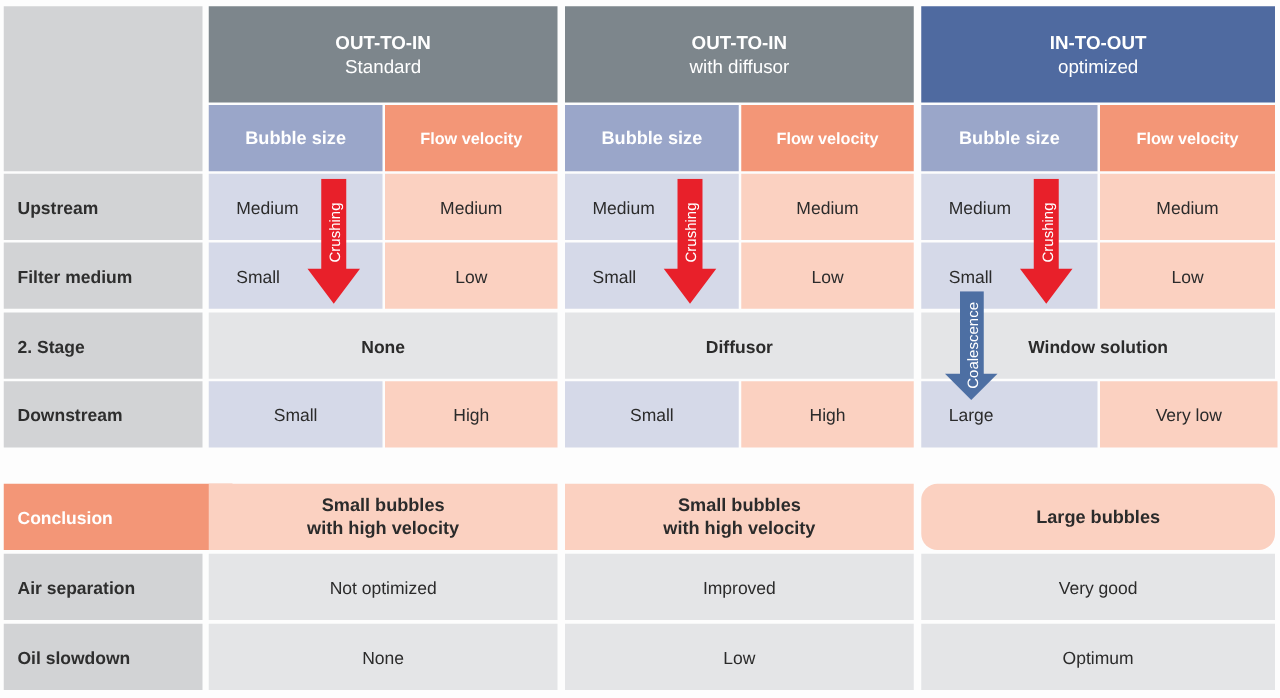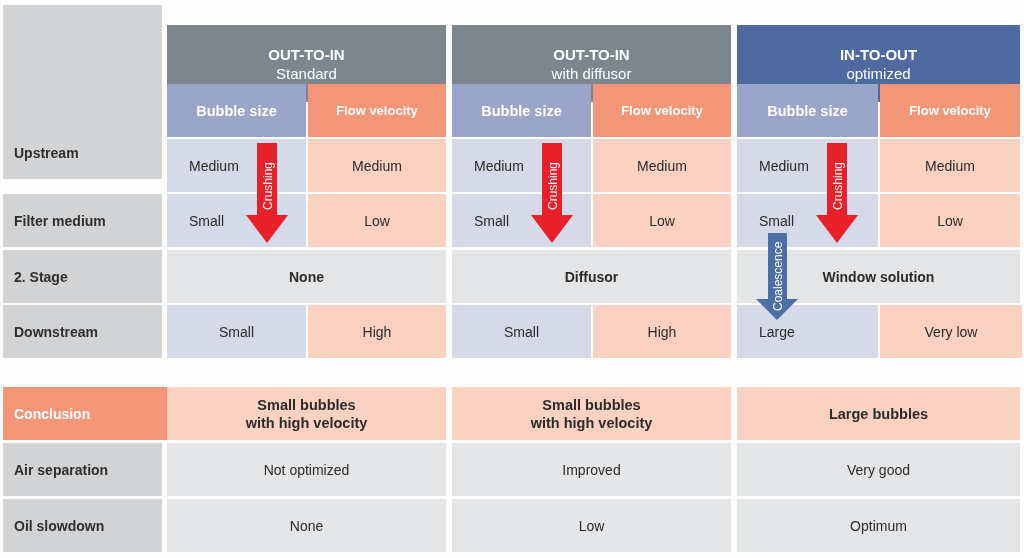--- a/index.html
+++ b/index.html
@@ -1,21 +1,21 @@
 <!DOCTYPE html>
 <html><head>
 <meta charset="utf-8">
 <style>
   html, body { margin: 0; padding: 0; background: #fdfdfd; }
   body { width: 1024px; height: 558px; position: relative; overflow: hidden;
          font-family: "Liberation Sans", sans-serif; color: #2b2b2b; }
   .cell { position: absolute; box-sizing: border-box; display: flex; align-items: center;
           justify-content: center; text-align: center; font-size: 14px; }
   .lbl { justify-content: flex-start; padding-left: 11px; font-weight: bold; background: #d2d3d5; color: #2e2e2e; }
-  .hdr { color: #fff; flex-direction: column; font-size: 15px; line-height: 19px; margin-top: 20px; }
+  .hdr { color: #fff; flex-direction: column; font-size: 15px; line-height: 19px; }
   .hdr b { font-weight: bold; }
   .gray { background: #7d868c; }
   .blue { background: #4f6aa0; }
   .sub-b { background: #9aa6c9; color: #fff; font-weight: bold; font-size: 14.5px; }
   .sub-f { background: #f39677; color: #fff; font-weight: bold; font-size: 13px; }
   .vb { background: #d5d9e8; }
   .vf { background: #fbd1c1; }
   .vg { background: #e4e5e7; }
   .left { justify-content: flex-start; padding-left: 22px; }
   .bold { font-weight: bold; }
@@ -41,21 +41,21 @@
   <span>optimized</span>
 </div>
 
 <div class="cell sub-b" style="left:167px;top:84px;width:139px;height:53px;">Bubble size</div>
 <div class="cell sub-f" style="left:308px;top:84px;width:138px;height:53px;">Flow velocity</div>
 <div class="cell sub-b" style="left:452px;top:84px;width:139px;height:53px;">Bubble size</div>
 <div class="cell sub-f" style="left:593px;top:84px;width:138px;height:53px;">Flow velocity</div>
 <div class="cell sub-b" style="left:737px;top:84px;width:141px;height:53px;">Bubble size</div>
 <div class="cell sub-f" style="left:880px;top:84px;width:140px;height:53px;">Flow velocity</div>
 
-<div class="cell lbl" style="left:3px;top:126px;width:159px;height:53px;">Upstream</div>
+<div class="cell lbl" style="left:3px;top:139px;width:159px;height:53px;">Upstream</div>
 <div class="cell vb left" style="left:167px;top:139px;width:139px;height:53px;">Medium</div>
 <div class="cell vf" style="left:308px;top:139px;width:138px;height:53px;">Medium</div>
 <div class="cell vb left" style="left:452px;top:139px;width:139px;height:53px;">Medium</div>
 <div class="cell vf" style="left:593px;top:139px;width:138px;height:53px;">Medium</div>
 <div class="cell vb left" style="left:737px;top:139px;width:141px;height:53px;">Medium</div>
 <div class="cell vf" style="left:880px;top:139px;width:140px;height:53px;">Medium</div>
 
 <div class="cell lbl" style="left:3px;top:194px;width:159px;height:53px;">Filter medium</div>
 <div class="cell vb left" style="left:167px;top:194px;width:139px;height:53px;">Small</div>
 <div class="cell vf" style="left:308px;top:194px;width:138px;height:53px;">Low</div>
@@ -97,21 +97,21 @@
 
 <div class="cell lbl concl-lbl" style="left:3px;top:387px;width:183px;height:53px;">Conclusion</div>
 <div class="cell concl" style="left:167px;top:387px;width:279px;height:53px;">
   <span>Small bubbles</span>
   <span>with high velocity</span>
 </div>
 <div class="cell concl" style="left:452px;top:387px;width:279px;height:53px;">
   <span>Small bubbles</span>
   <span>with high velocity</span>
 </div>
-<div class="cell concl" style="left:737px;top:387px;width:283px;height:53px;">
+<div class="cell concl" style="left:737px;top:387px;width:283px;height:53px;border-radius:13px;">
   <span>Large bubbles</span>
 </div>
 
 <div class="cell lbl" style="left:3px;top:443px;width:159px;height:53px;">Air separation</div>
 <div class="cell vg" style="left:167px;top:443px;width:279px;height:53px;">Not optimized</div>
 <div class="cell vg" style="left:452px;top:443px;width:279px;height:53px;">Improved</div>
 <div class="cell vg" style="left:737px;top:443px;width:283px;height:53px;">Very good</div>
 
 <div class="cell lbl" style="left:3px;top:499px;width:159px;height:53px;">Oil slowdown</div>
 <div class="cell vg" style="left:167px;top:499px;width:279px;height:53px;">None</div>

